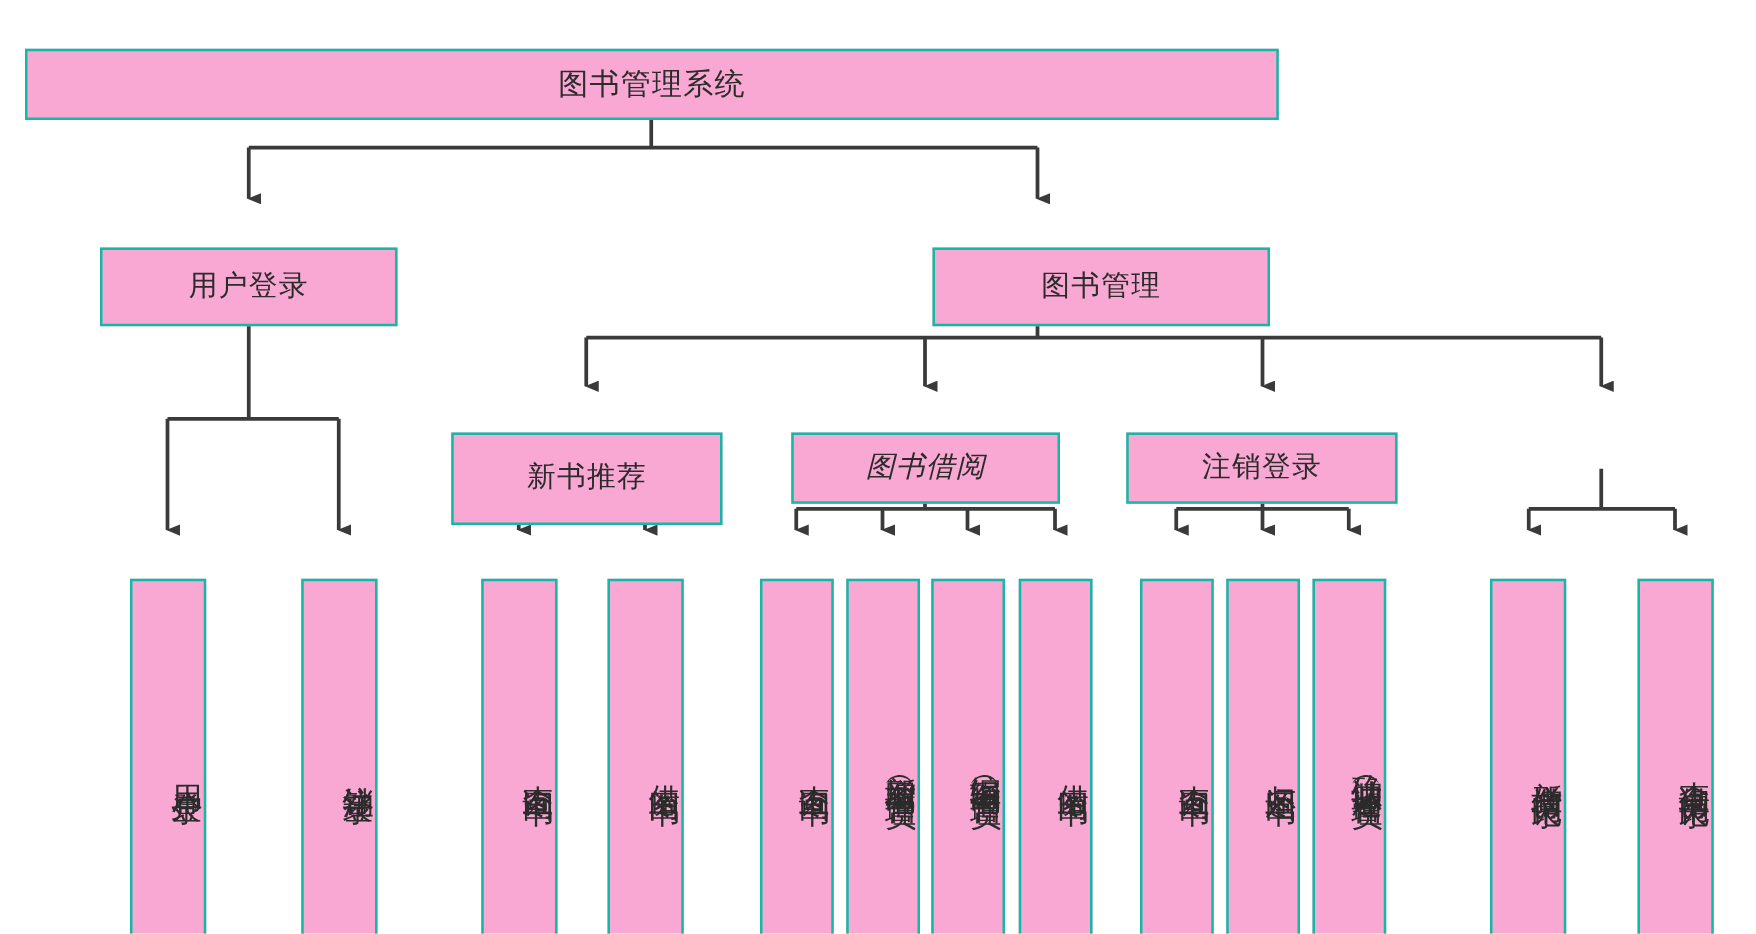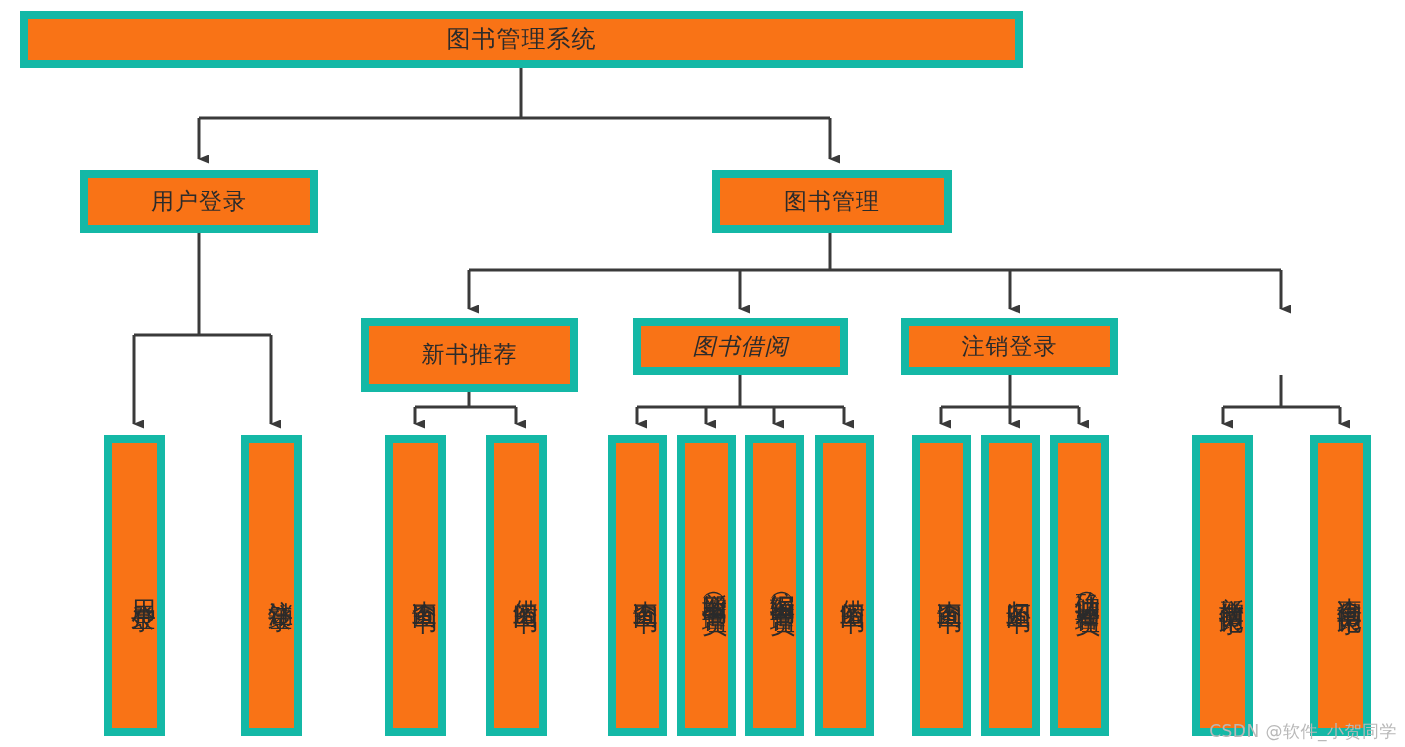--- a/index.html
+++ b/index.html
@@ -22,26 +22,27 @@
     position: absolute;
     left: 0;
     top: 0;
     width: 1405px;
     height: 747px;
     pointer-events: none;
   }
   .node {
     position: absolute;
     box-sizing: border-box;
-    background: #f97316;
-    border: 8px solid #14b8a6;
+    background: #f9a8d4;
+    border: 2px solid #14b8a6;
     display: flex;
     align-items: center;
     justify-content: center;
     color: #2b2b2b;
+    margin-top: 28px;
   }
   .node-h {
     font-size: 23px;
     letter-spacing: 1px;
     line-height: 1.2;
     white-space: nowrap;
   }
   .node-root {
     font-size: 24px;
   }
@@ -124,21 +125,21 @@
       <path d="M 1281,375 L 1281,407"></path>
       <path d="M 1223,407 L 1340,407"></path>
       <path d="M 1223,407 L 1223,424" marker-end="url(#arrowhead)"></path>
       <path d="M 1340,407 L 1340,424" marker-end="url(#arrowhead)"></path>
     </g>
   </svg>
 
   <div class="node node-h node-root" style="left:20px; top:11px; width:1003px; height:57px;">图书管理系统</div>
 
   <div class="node node-h" style="left:80px; top:170px; width:238px; height:63px;">用户登录</div>
-  <div class="node node-h" style="left:712px; top:170px; width:240px; height:63px;text-align:center;">图书管理</div>
+  <div class="node node-h" style="left:746px; top:170px; width:270px; height:63px;text-align:center;">图书管理</div>
 
   <div class="node node-h" style="left:361px; top:318px; width:217px; height:74px;">新书推荐</div>
   <div class="node node-h" style="left:633px; top:318px; width:215px; height:57px;font-style:italic;">图书借阅</div>
   <div class="node node-h" style="left:901px; top:318px; width:217px; height:57px;">注销登录</div>
 
   <div class="node node-v" style="left:104px; top:435px; width:61px; height:301px;">
     <span>用户登录</span>
   </div>
   <div class="node node-v" style="left:241px; top:435px; width:61px; height:301px;">
     <span>注销登录</span>
@@ -174,14 +175,13 @@
     <span>确认归还（管理员）</span>
   </div>
 
   <div class="node node-v" style="left:1192px; top:435px; width:61px; height:301px;">
     <span>新增借阅记录</span>
   </div>
   <div class="node node-v" style="left:1310px; top:435px; width:61px; height:301px;">
     <span>查询借阅记录</span>
   </div>
 
-  <div id="watermark">CSDN @软件_小贺同学</div>
 </div>
 
 </body></html>

